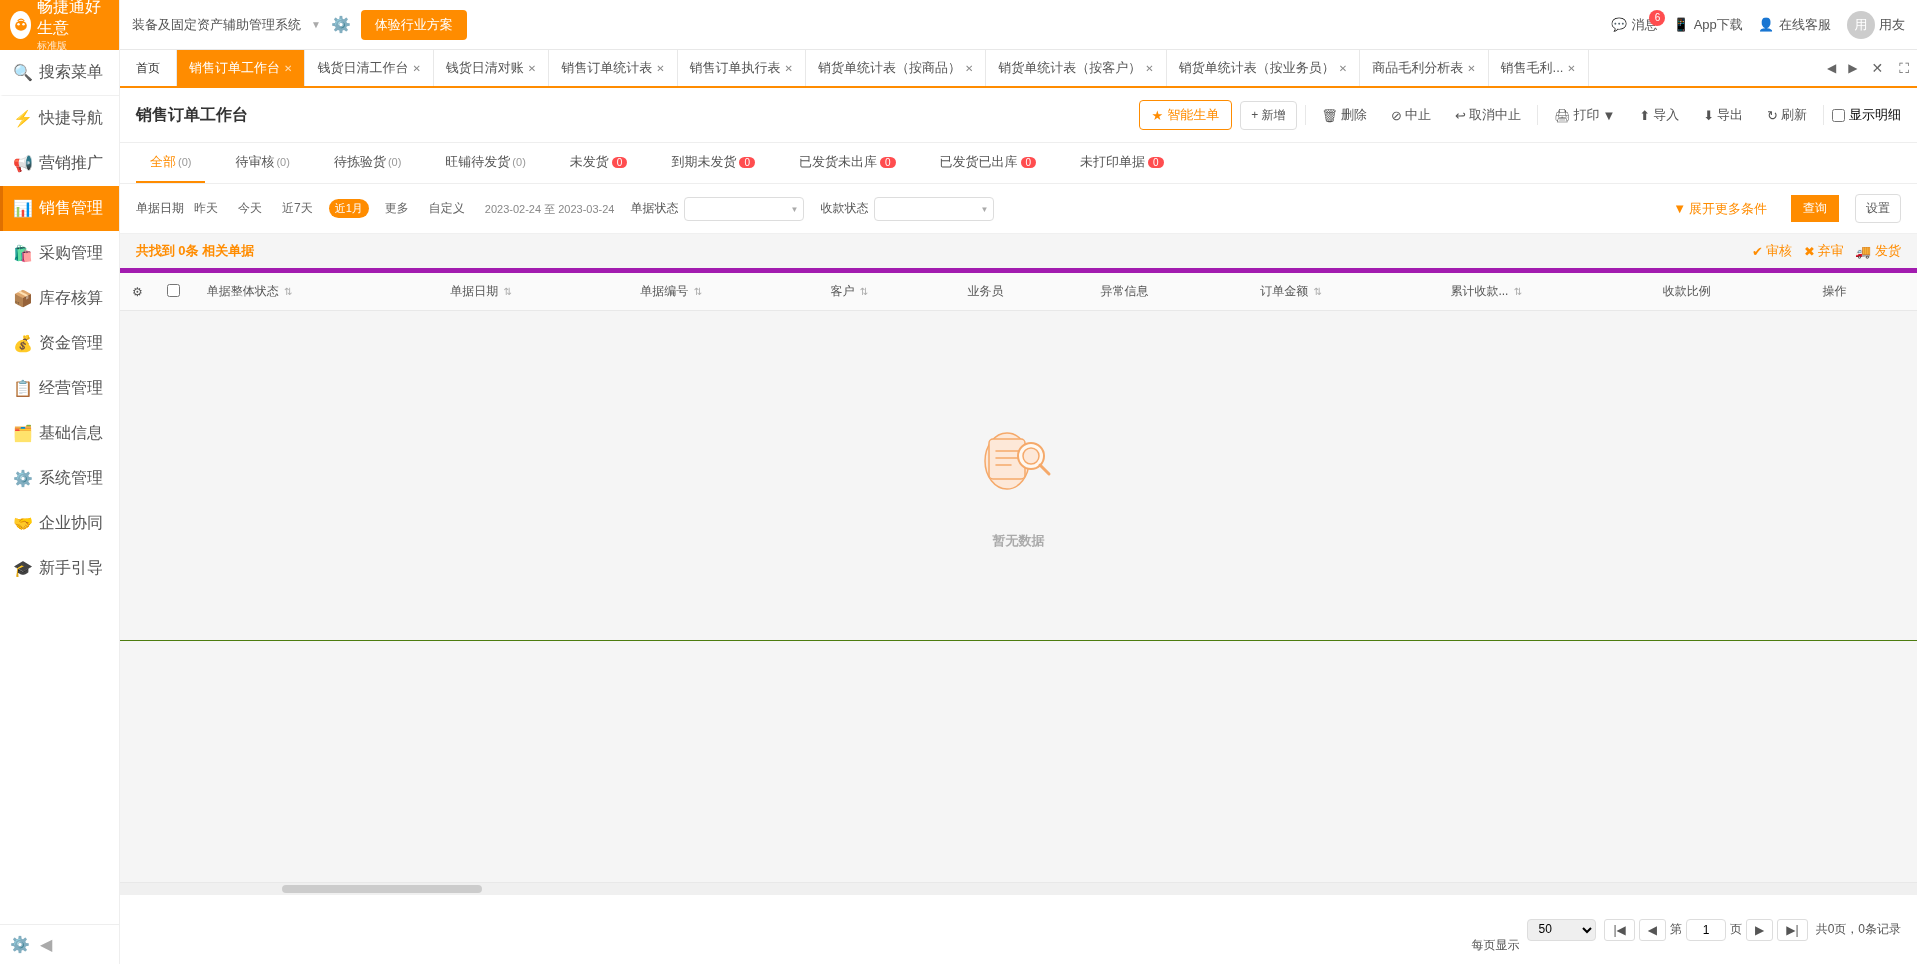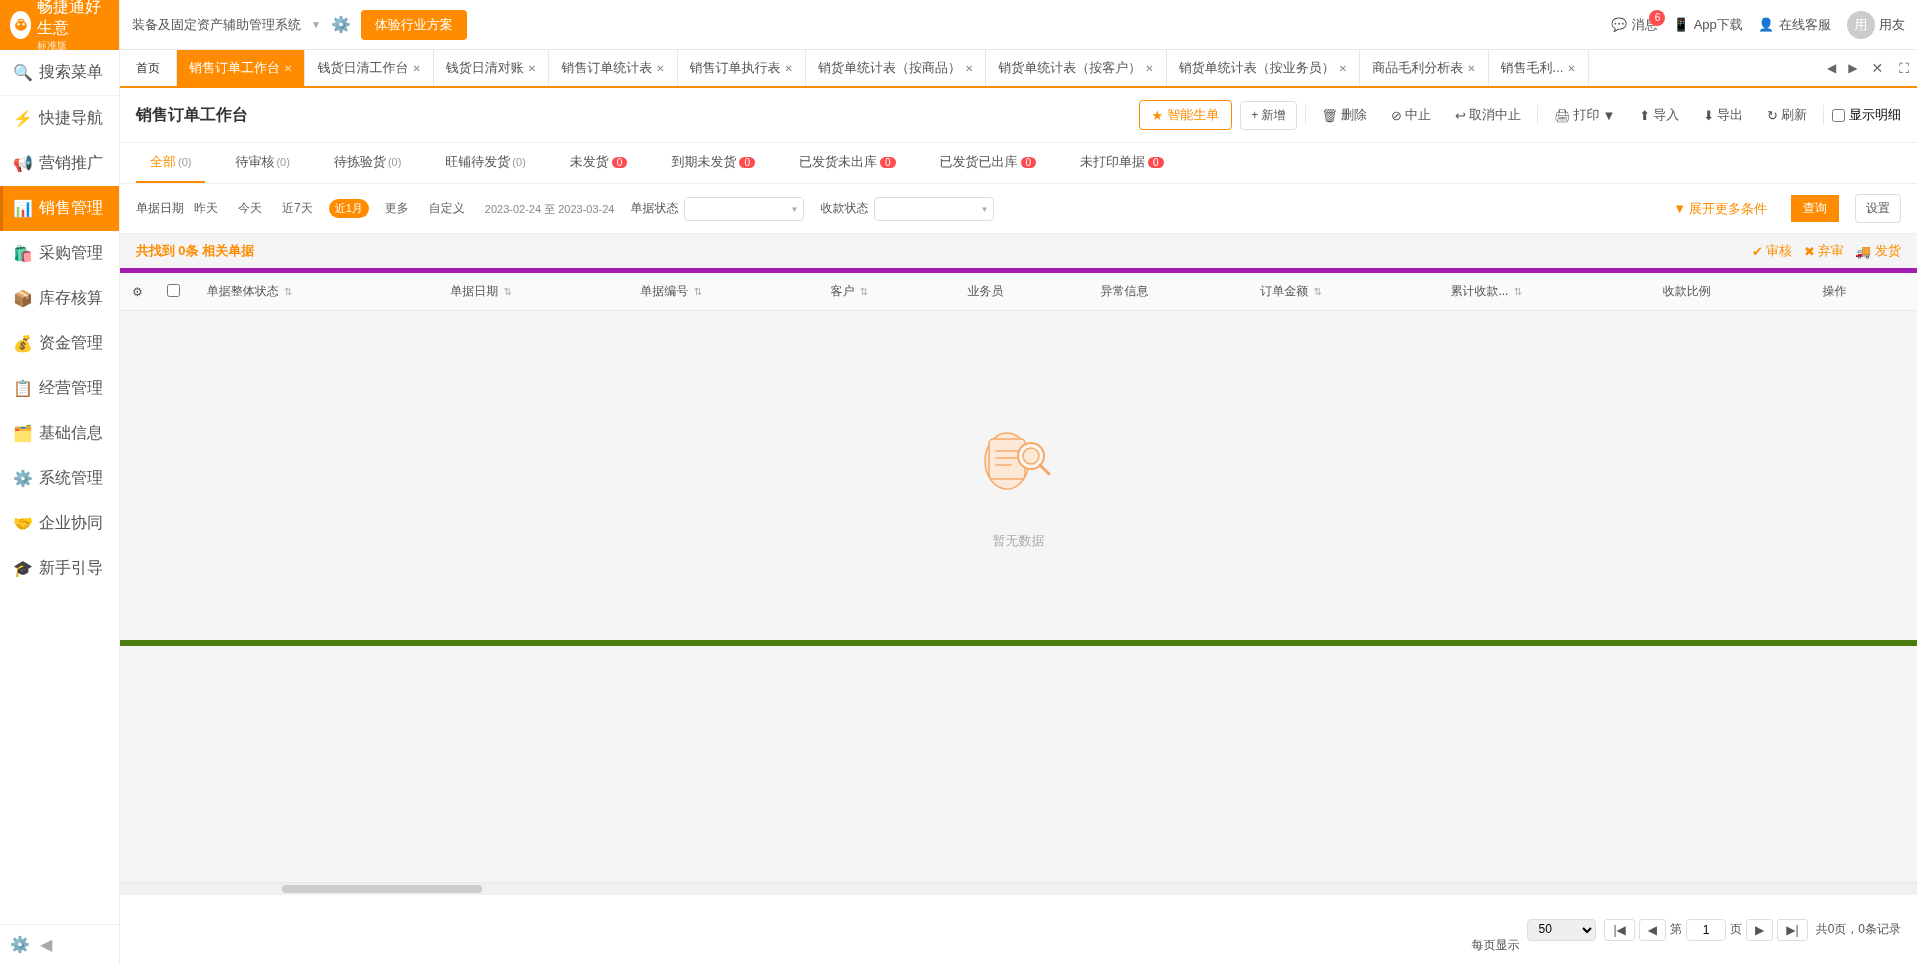--- a/index.html
+++ b/index.html
@@ -83,21 +83,21 @@
     .table-actions { display: flex; gap: 12px; }
     .table-action-btn { color: #555; font-size: 12px; cursor: pointer; display: flex; align-items: center; gap: 3px; }
     .table-action-btn.approve { color: #ff8c00; }
     .table-action-btn.cancel { color: #ff8c00; }
     .table-action-btn.ship { color: #ff8c00; }
 
     
     .data-table { width: 100%; border-collapse: collapse; }
     .data-table th { background: #fafafa; border-bottom: 1px solid #e8e8e8; padding: 10px 12px; text-align: left; color: #555; font-weight: normal; font-size: 12px; white-space: nowrap; }
     .data-table th .sort-icon { color: #aaa; font-size: 10px; margin-left: 2px; }
-    .data-table td { border-bottom: 6px solid #4d7c0f; padding: 10px 12px; color: #333; font-size: 12px; }
+    .data-table td { border-bottom: 1px solid #4d7c0f; padding: 10px 12px; color: #333; font-size: 12px; font-weight: bold; }
     .th-checkbox { width: 40px; text-align: center; }
     .th-settings { width: 30px; text-align: center; }
 
     
     .empty-state { display: flex; flex-direction: column; align-items: center; justify-content: center; padding: 80px 0; flex: 1; }
     .empty-icon { font-size: 80px; margin-bottom: 12px; color: #f5a96a; }
     .empty-text { color: #aaa; font-size: 13px; }
 
     
     .pagination-bar { padding: 10px 16px; display: flex; align-items: center; justify-content: flex-end; gap: 8px; border-top: 1px solid #f0f0f0; background: #fff; }

